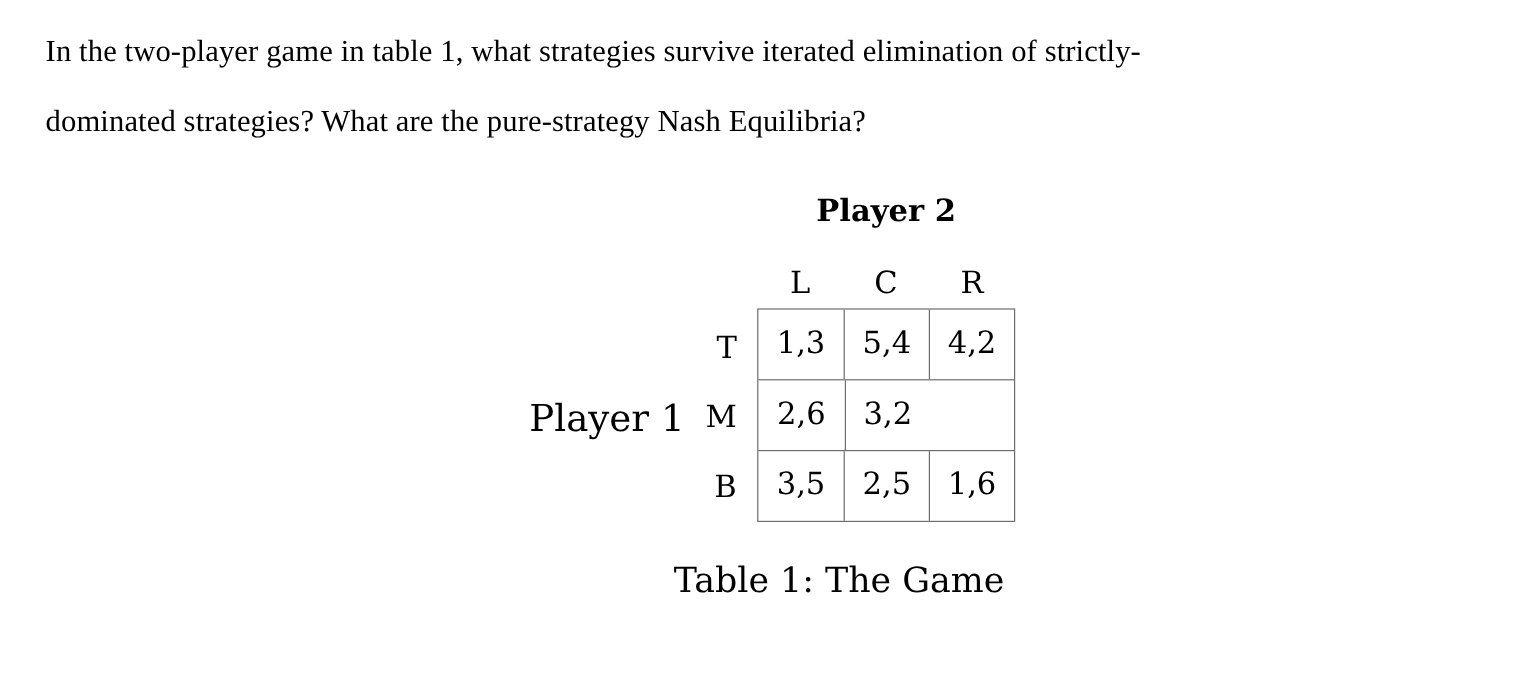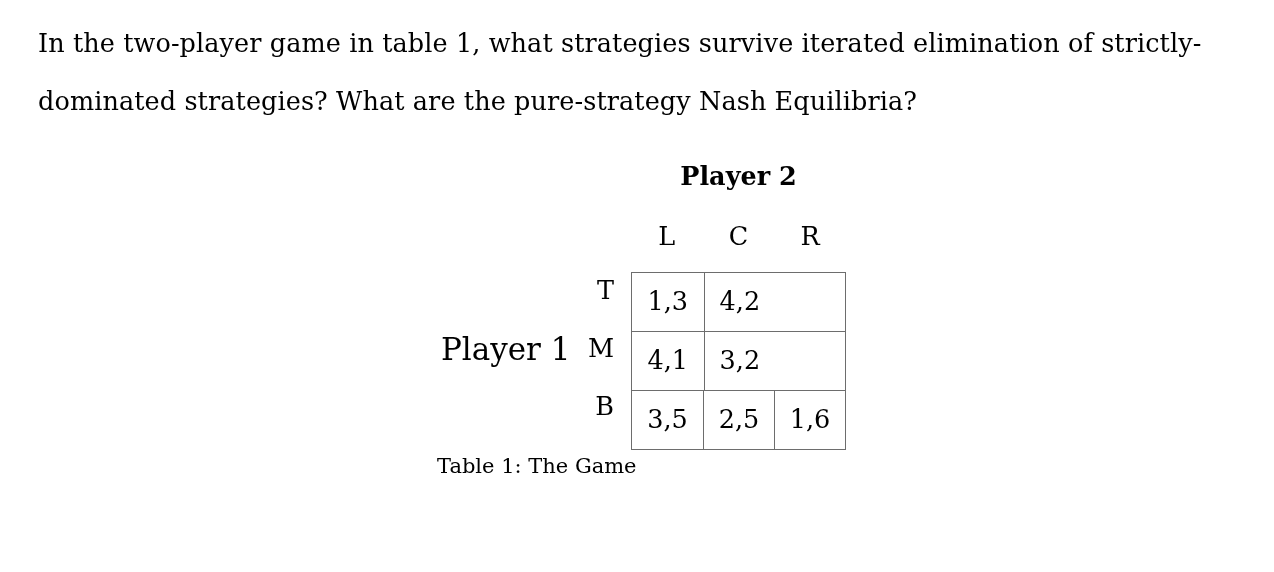--- a/index.html
+++ b/index.html
@@ -21,20 +21,21 @@
     position: absolute;
     left: 38px;
     top: 14px;
     width: 1205px;
   }
   .q-line {
     font-size: 25.5px;
     line-height: 58px;
     white-space: nowrap;
     letter-spacing: 0.1px;
+    font-family: Liberation Serif, serif;
   }
 
   
   #figure {
     position: absolute;
     left: 0;
     top: 0;
     width: 1274px;
   }
 
@@ -63,21 +64,21 @@
     width: 71.6px;
     text-align: center;
     font-size: 25.5px;
     line-height: 34px;
   }
 
   
   #matrix {
     position: absolute;
     left: 631px;
-    top: 272px;
+    top: 257px;
     width: 215px;
     border: 1px solid #6d6d6d;
     border-collapse: collapse;
     box-sizing: border-box;
   }
   #matrix .mrow {
     display: flex;
     height: 58px;
   }
   #matrix .mrow + .mrow {
@@ -124,24 +125,24 @@
     justify-content: flex-start;
     font-size: 31px;
     line-height: 1;
     white-space: nowrap;
   }
 
   
   #table-caption {
     position: absolute;
     left: 437px;
-    top: 449px;
+    top: 466px;
     width: 400px;
-    text-align: left;
-    font-size: 21px;
+    text-align: right;
+    font-size: 29px;
     line-height: 34px;
     white-space: nowrap;
   }
 </style>
 </head>
 <body>
 
 <div id="question">
   <div class="q-line">In the two-player game in table 1, what strategies survive iterated elimination of strictly-</div>
   <div class="q-line">dominated strategies? What are the pure-strategy Nash Equilibria?</div>
@@ -161,24 +162,25 @@
 
   <div id="row-labels">
     <div class="rlabel">T</div>
     <div class="rlabel">M</div>
     <div class="rlabel">B</div>
   </div>
 
   <div id="matrix">
     <div class="mrow">
       <div class="mcell">1,3</div>
+      <div class="mcell">5,4</div>
       <div class="mcell">4,2</div>
     </div>
     <div class="mrow">
-      <div class="mcell">4,1</div>
+      <div class="mcell">2,6</div>
       <div class="mcell">3,2</div>
     </div>
     <div class="mrow">
       <div class="mcell">3,5</div>
       <div class="mcell">2,5</div>
       <div class="mcell">1,6</div>
     </div>
   </div>
 
   <div id="table-caption">Table 1:  The Game</div>

